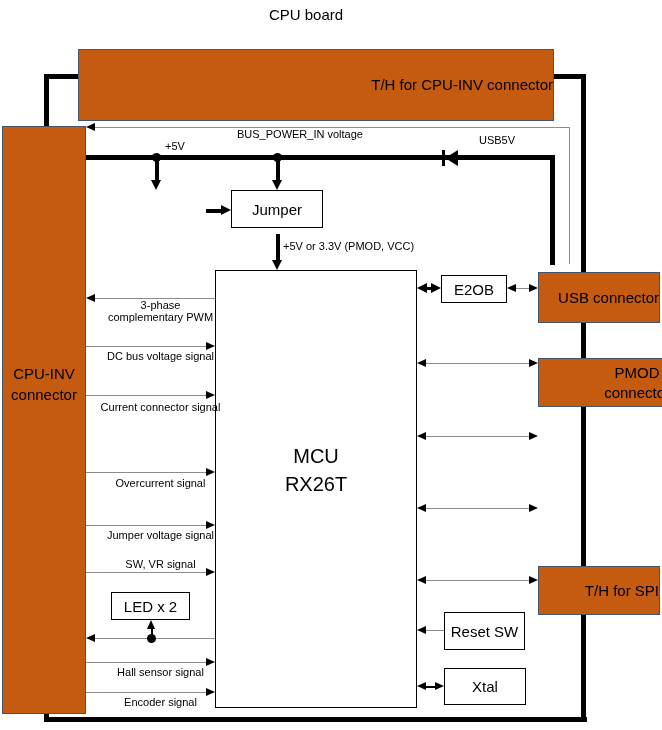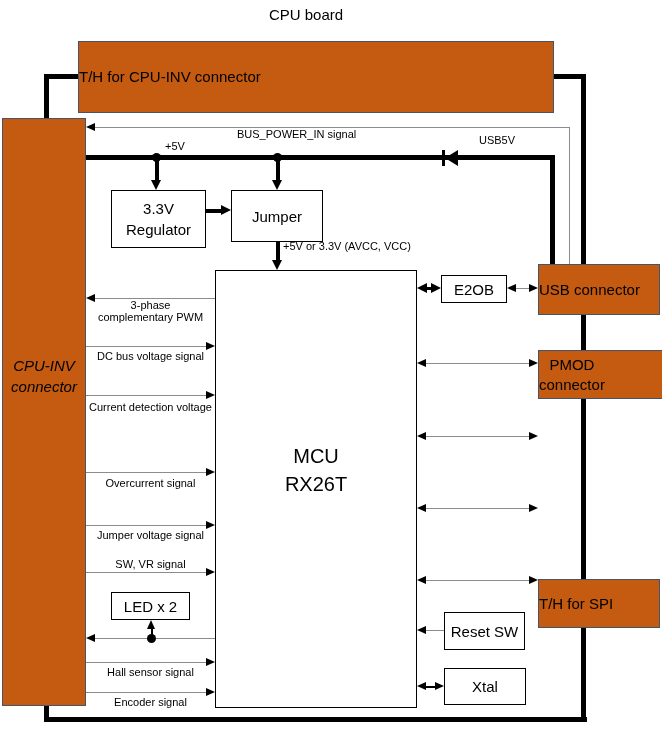--- a/index.html
+++ b/index.html
@@ -1,72 +1,72 @@
 <!DOCTYPE html>
 <html><head>
 <meta charset="utf-8">
 <style>
   html,body{margin:0;padding:0;background:#fff;}
   .stage{
     position:relative;width:662px;height:730px;background:#ffffff;
     font-family:"Liberation Sans","DejaVu Sans",sans-serif;color:#000;
     overflow:hidden;
   }
-  .abs{position:absolute;box-sizing:border-box;font-style:italic;}
+  .abs{position:absolute;box-sizing:border-box;}
   
   .blk{position:absolute;background:#000;z-index:1;}
   
   .gline{position:absolute;background:#8c8c8c;z-index:1;}
   .bline{position:absolute;background:#000;z-index:1;}
   
   .obox{
     position:absolute;box-sizing:border-box;background:#C55A11;
     border:1.5px solid #44546A;z-index:2;
-    display:flex;align-items:center;justify-content:flex-start;
-    font-size:15px;text-align:center;line-height:20px;
+    display:flex;align-items:center;justify-content:flex-end;
+    font-size:15px;text-align:center;line-height:20px;margin-top:8px;
   }
   .wbox{
     position:absolute;box-sizing:border-box;background:#fff;
     border:1.5px solid #000;z-index:2;
     display:flex;flex-direction:column;align-items:center;justify-content:center;
     font-size:15px;text-align:center;line-height:21px;
   }
   
   .ah{position:absolute;width:0;height:0;z-index:3;}
   .ah.r{border-top:4.5px solid transparent;border-bottom:4.5px solid transparent;border-left:9px solid #000;}
   .ah.l{border-top:4.5px solid transparent;border-bottom:4.5px solid transparent;border-right:9px solid #000;}
   .ah.u{border-left:4.5px solid transparent;border-right:4.5px solid transparent;border-bottom:9px solid #000;}
   .ah.d{border-left:4.5px solid transparent;border-right:4.5px solid transparent;border-top:10px solid #000;}
   .ah.r.b{border-top-width:5.5px;border-bottom-width:5.5px;border-left-width:10px;}
   .ah.l.b{border-top-width:5.5px;border-bottom-width:5.5px;border-right-width:10px;}
   .ah.d.b{border-left-width:5.5px;border-right-width:5.5px;border-top-width:10px;}
   .dot{position:absolute;width:9px;height:9px;border-radius:50%;background:#000;z-index:3;}
   
   .lbl{position:absolute;font-size:11px;line-height:12px;white-space:nowrap;z-index:4;}
-  .slabel{position:absolute;left:86px;width:129px;text-align:center;font-size:11px;line-height:12px;z-index:4;}
+  .slabel{position:absolute;left:86px;width:129px;text-align:center;font-size:11px;line-height:12px;z-index:4;padding-left:10px;}
   .title{position:absolute;left:230px;top:6px;width:152px;text-align:center;font-size:15px;z-index:4;}
   .mcu-label{font-size:20px;line-height:28px;}
 </style>
 </head>
 <body>
 
 <div class="stage">
 
   <div class="title">CPU board</div>
 
   <div class="blk" style="left:44px;top:74px;width:5px;height:648px"></div>
   <div class="blk" style="left:44px;top:717px;width:543px;height:5px"></div>
   <div class="blk" style="left:581px;top:74px;width:5px;height:648px"></div>
   <div class="blk" style="left:44px;top:74px;width:36px;height:5px"></div>
   <div class="blk" style="left:551px;top:74px;width:35px;height:5px"></div>
 
   <div class="gline" style="left:94px;top:127px;width:475px;height:1px"></div>
   <div class="gline" style="left:569px;top:127px;width:1px;height:137px"></div>
   <div class="ah l" style="left:86px;top:123px"></div>
-  <div class="lbl" style="left:237px;top:128px">BUS_POWER_IN signal</div>
+  <div class="lbl" style="left:237px;top:128px">BUS_POWER_IN voltage</div>
 
   <div class="blk" style="left:85px;top:155px;width:470px;height:5px"></div>
   <div class="blk" style="left:550px;top:155px;width:5px;height:110px"></div>
   <div class="lbl" style="left:165px;top:140px">+5V</div>
   <div class="lbl" style="left:479px;top:134px">USB5V</div>
 
   <div class="blk" style="left:442px;top:150px;width:3px;height:16px"></div>
   <div class="ah" style="left:445px;top:150px;border-top:8px solid transparent;border-bottom:8px solid transparent;border-right:13px solid #000"></div>
 
   <div class="dot" style="left:152px;top:153px"></div>
@@ -74,36 +74,36 @@
   <div class="blk" style="left:155px;top:157px;width:4px;height:24px"></div>
   <div class="ah d b" style="left:151px;top:180px"></div>
   <div class="blk" style="left:276px;top:157px;width:4px;height:24px"></div>
   <div class="ah d b" style="left:272px;top:180px"></div>
 
   <div class="blk" style="left:206px;top:209px;width:16px;height:4px"></div>
   <div class="ah r b" style="left:221px;top:205px"></div>
 
   <div class="blk" style="left:276px;top:234px;width:4px;height:27px"></div>
   <div class="ah d b" style="left:272px;top:260px"></div>
-  <div class="lbl" style="left:283px;top:240px">+5V or 3.3V (AVCC, VCC)</div>
+  <div class="lbl" style="left:283px;top:240px">+5V or 3.3V (PMOD, VCC)</div>
 
   <div class="gline" style="left:94px;top:298px;width:121px;height:1px"></div>
   <div class="ah l" style="left:86px;top:294px"></div>
   <div class="slabel" style="top:299px">
     <div>3-phase</div>
     <div>complementary PWM</div>
   </div>
 
   <div class="gline" style="left:86px;top:346px;width:121px;height:1px"></div>
   <div class="ah r" style="left:206px;top:342px"></div>
   <div class="slabel" style="top:350px">DC bus voltage signal</div>
 
   <div class="gline" style="left:86px;top:395px;width:121px;height:1px"></div>
   <div class="ah r" style="left:206px;top:391px"></div>
-  <div class="slabel" style="top:401px">Current detection voltage</div>
+  <div class="slabel" style="top:401px">Current connector signal</div>
 
   <div class="gline" style="left:86px;top:472px;width:121px;height:1px"></div>
   <div class="ah r" style="left:206px;top:468px"></div>
   <div class="slabel" style="top:477px">Overcurrent signal</div>
 
   <div class="gline" style="left:86px;top:525px;width:121px;height:1px"></div>
   <div class="ah r" style="left:206px;top:521px"></div>
   <div class="slabel" style="top:529px">Jumper voltage signal</div>
 
   <div class="gline" style="left:86px;top:572px;width:121px;height:1px"></div>
@@ -168,29 +168,25 @@
 
   <div class="obox" style="left:538px;top:264px;width:122px;height:51px">
     <span>USB connector</span>
   </div>
   <div class="obox" style="left:538px;top:350px;width:133px;height:49px">
     <div>
       <div>PMOD</div>
       <div>connector</div>
     </div>
   </div>
-  <div class="obox" style="left:538px;top:579px;width:122px;height:49px">
+  <div class="obox" style="left:538px;top:558px;width:122px;height:49px">
     <span>T/H for SPI</span>
   </div>
 
-  <div class="wbox" style="left:111px;top:190px;width:95px;height:58px">
-    <div>3.3V</div>
-    <div>Regulator</div>
-  </div>
-  <div class="wbox" style="left:231px;top:190px;width:92px;height:52px">
+  <div class="wbox" style="left:231px;top:190px;width:92px;height:38px">
     <span>Jumper</span>
   </div>
   <div class="wbox" style="left:215px;top:270px;width:202px;height:438px;border-width:1px;padding-bottom:38px">
     <div class="mcu-label">
       <div>MCU</div>
       <div>RX26T</div>
     </div>
   </div>
   <div class="wbox" style="left:441px;top:275px;width:66px;height:28px">
     <span>E2OB</span>

